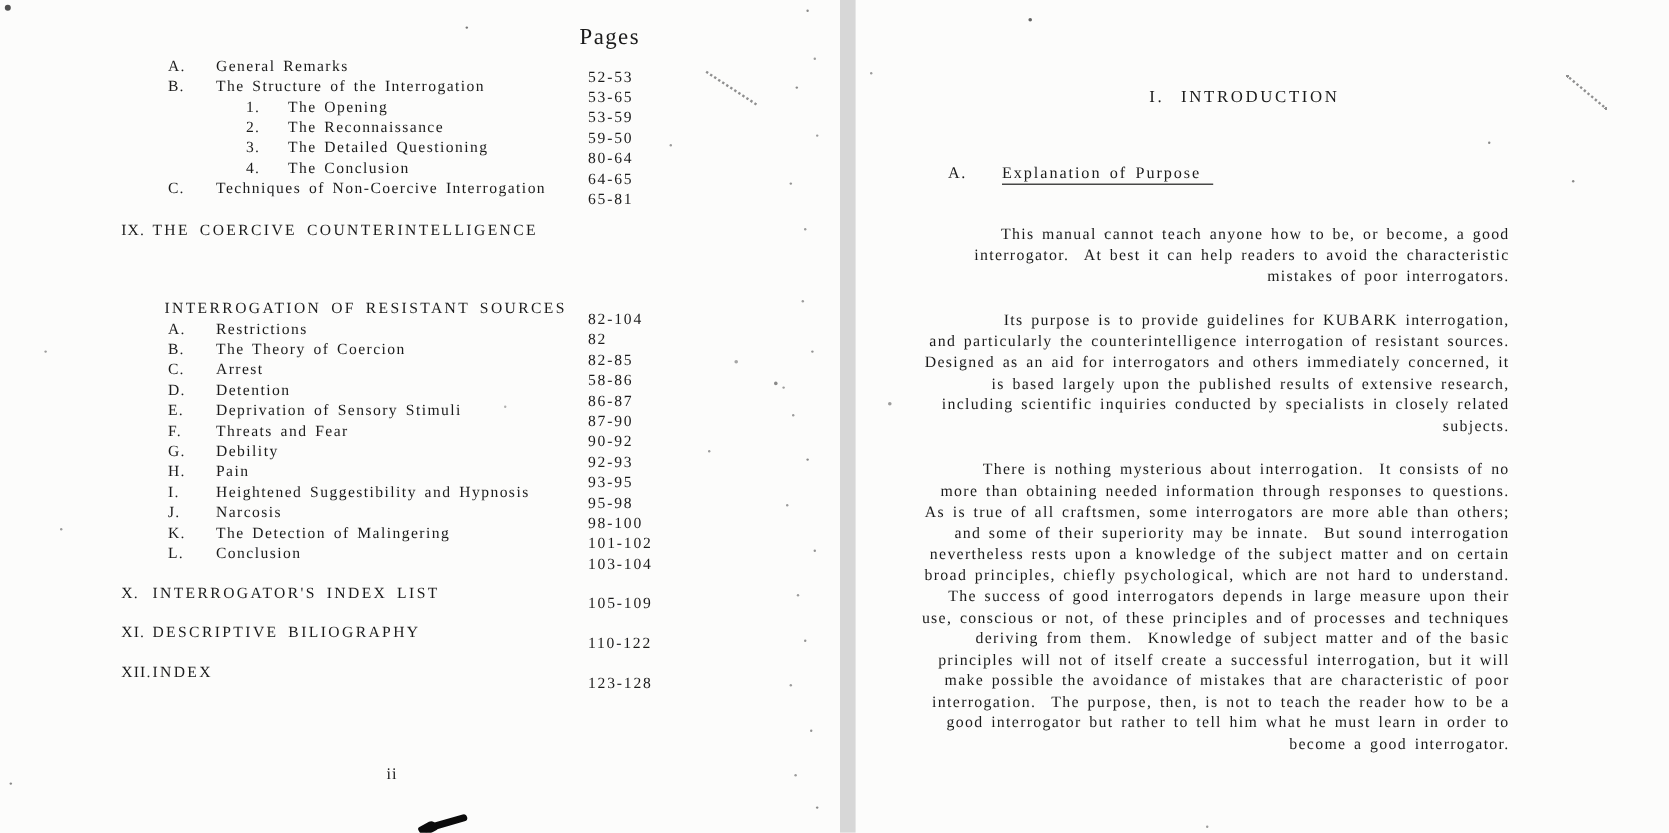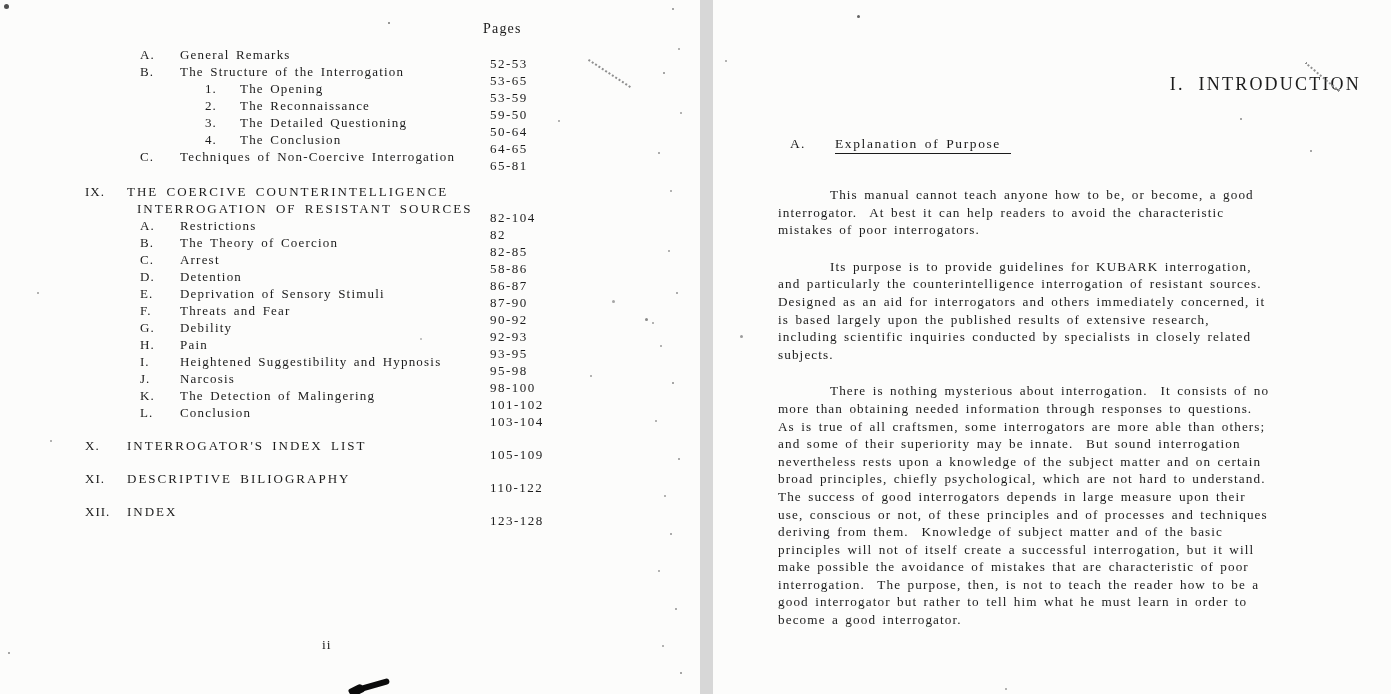--- a/index.html
+++ b/index.html
@@ -8,49 +8,49 @@
        background:#ffffff;color:#1b1b1b;}
   .scan{position:relative;width:1391px;height:694px;background:#fcfcfb;overflow:hidden;}
 
   
   .page{position:absolute;top:0;height:694px;}
   .page-left{left:0;width:700px;}
   .gutter{position:absolute;left:700px;top:0;width:13px;height:694px;background:#d7d7d7;}
   .page-right{left:713px;width:678px;}
 
   
-  .pages-header{position:absolute;left:483px;top:21px;font-size:14px;letter-spacing:1.2px;}
+  .pages-header{position:absolute;left:483px;top:21px;font-size:19px;letter-spacing:1.2px;}
   .toc{position:absolute;left:85px;top:46px;width:585px;font-size:13px;line-height:17px;}
   .toc-row{position:relative;}
   .toc-row .lbl{position:absolute;top:0;letter-spacing:1px;}
   .toc-row .txt{display:block;letter-spacing:1.2px;word-spacing:2px;}
   .toc-row .pg{position:absolute;left:405px;bottom:-9px;letter-spacing:1.5px;white-space:nowrap;}
-  .lvl-roman  .lbl{left:0;font-family:Liberation Serif, serif;}
+  .lvl-roman  .lbl{left:16px;font-family:Liberation Serif, serif;}
   .lvl-letter .lbl{left:55px;}
   .lvl-number .lbl{left:120px;}
   .lvl-roman  .txt{padding-left:42px;letter-spacing:2px;word-spacing:3px;}
   .lvl-letter .txt{padding-left:95px;}
   .lvl-number .txt{padding-left:155px;}
   .txt .line2{display:block;padding-left:22px;}
-  .lvl-roman .txt .line2{padding-left:10px;}
+  .lvl-roman .txt .line2{padding-left:10px;margin-top:48px;}
   .gap-section{margin-top:18px;}
   .gap-major{margin-top:16px;}
   .folio{position:absolute;left:322px;top:637px;font-size:13.5px;letter-spacing:1px;}
 
   
-  .chapter{position:absolute;left:0;top:74px;width:648px;margin:0;text-align:right;
-           font-size:18px;font-weight:normal;letter-spacing:2.2px;font-family:Liberation Serif, serif;}
+  .chapter{position:absolute;left:0;top:74px;width:648px;margin:0;text-align:center;
+           font-size:14px;font-weight:normal;letter-spacing:2.2px;font-family:Liberation Serif, serif;}
   .chapter .chapter-title{margin-left:14px;}
   .section-head{position:absolute;left:77px;top:136px;font-size:13.5px;letter-spacing:1.3px;}
   .section-head .sec-label{display:inline-block;width:45px;}
   .section-head .sec-title{border-bottom:1.3px solid #1b1b1b;padding-bottom:2px;padding-right:10px;
                            letter-spacing:1.6px;word-spacing:2px;}
-  .paras{position:absolute;left:65px;top:186px;width:496px;
+  .paras{position:absolute;left:49px;top:186px;width:496px;
          font-size:13.2px;line-height:17.6px;letter-spacing:1.1px;word-spacing:2px;
-         text-align:left;}
+         text-align:right;}
   .paras p{margin:0 0 19px 0;text-indent:52px;white-space:pre-wrap;}
 
   
   .speck{position:absolute;background:#3c3c3c;border-radius:50%;display:block;}
   .scratch{position:absolute;border-top:2px dotted #8f8f8f;transform-origin:left top;}
   .scratch-left{left:589px;top:59px;width:50px;transform:rotate(33deg);}
   .scratch-right{left:1306px;top:62px;width:44px;transform:rotate(40deg);}
   .ink-slash-a{position:absolute;left:352px;top:683px;width:38px;height:6px;background:#0b0b0b;
                border-radius:3px;transform:rotate(-16deg);}
   .ink-slash-b{position:absolute;left:349px;top:686px;width:15px;height:9px;background:#0b0b0b;
@@ -83,21 +83,21 @@
         <span class="pg">53-59</span>
       </div>
       <div class="toc-row lvl-number">
         <span class="lbl">2.</span>
         <span class="txt">The Reconnaissance</span>
         <span class="pg">59-50</span>
       </div>
       <div class="toc-row lvl-number">
         <span class="lbl">3.</span>
         <span class="txt">The Detailed Questioning</span>
-        <span class="pg">50-64</span>
+        <span class="pg">80-64</span>
       </div>
       <div class="toc-row lvl-number">
         <span class="lbl">4.</span>
         <span class="txt">The Conclusion</span>
         <span class="pg">64-65</span>
       </div>
       <div class="toc-row lvl-letter">
         <span class="lbl">C.</span>
         <span class="txt"><span>Techniques of Non-Coercive Interrogation</span></span>
         <span class="pg">65-81</span>

